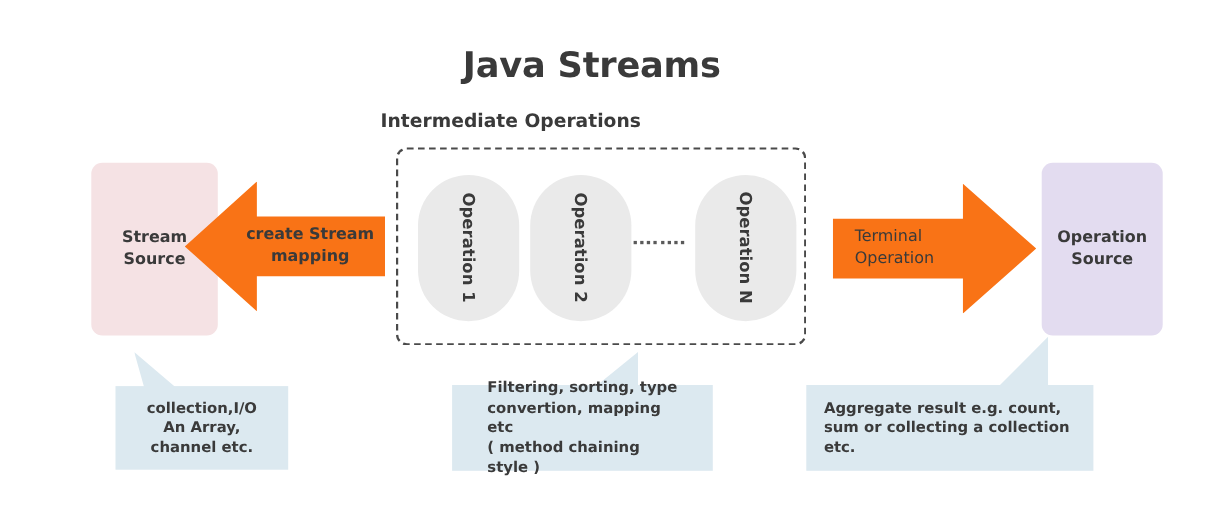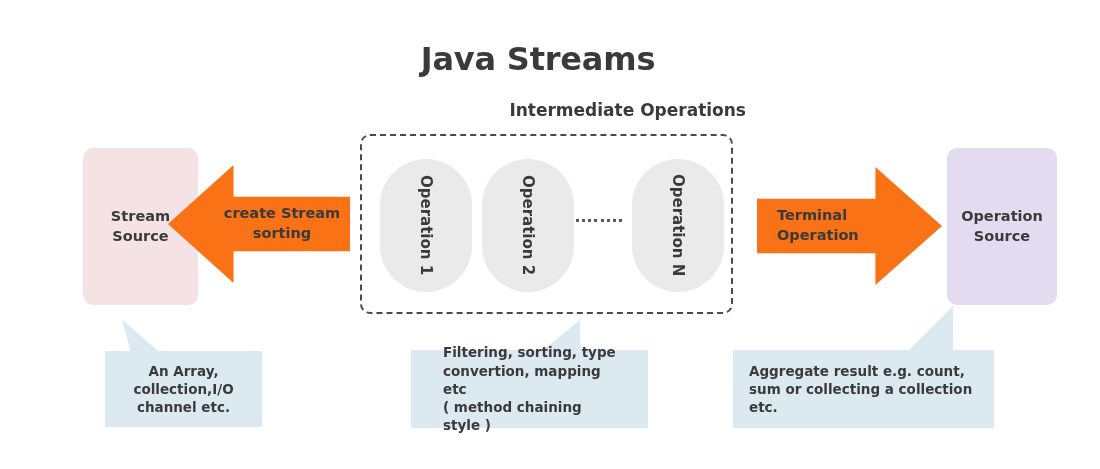--- a/index.html
+++ b/index.html
@@ -32,21 +32,21 @@
     font-size: 32px;
     font-weight: bold;
     letter-spacing: -0.2px;
     color: #3a3a3a;
   }
   #section-title {
     position: absolute;
     left: 346px;
     top: 100px;
     width: 400px;
-    text-align: right;
+    text-align: left;
     font-size: 17px;
     font-weight: bold;
     color: #3a3a3a;
   }
 
   
   .endbox {
     position: absolute;
     border-radius: 10px;
     display: flex;
@@ -112,21 +112,21 @@
     position: absolute;
     left: 10px;
     top: 0;
     width: 120px;
     height: 118px;
     display: flex;
     align-items: center;
     justify-content: flex-start;
     text-align: left;
     font-size: 14.5px;
-    font-weight: bold;
+    font-weight: normal;
     line-height: 1.35;
     color: #3a3a3a;
     padding-left: 10px;
     box-sizing: border-box;
   }
 
   
   #intermediate-operations-box {
     position: absolute;
     left: 360px;
@@ -259,21 +259,21 @@
     <div>
       <div>Stream</div>
       <div>Source</div>
     </div>
   </div>
 
   <div class="arrow" id="create-stream-arrow">
     <div class="arrow-label">
       <div>
         <div>create Stream</div>
-        <div>sorting</div>
+        <div>mapping</div>
       </div>
     </div>
   </div>
 
   <div id="intermediate-operations-box">
 
     <div class="operation-pill" id="operation-pill-1">
       <span class="pill-label">Operation 1</span>
     </div>
 
@@ -310,22 +310,22 @@
   <div class="endbox" id="operation-result-box">
     <div>
       <div>Operation</div>
       <div>Source</div>
     </div>
   </div>
 
   <div class="callout-tail" id="callout-source-tail"></div>
   <div class="callout" id="callout-source">
     <div class="callout-text">
+      <div>collection,I/O</div>
       <div>An Array,</div>
-      <div>collection,I/O</div>
       <div>channel etc.</div>
     </div>
   </div>
 
   <div class="callout-tail" id="callout-intermediate-tail"></div>
   <div class="callout" id="callout-intermediate">
     <div class="callout-text">
       <div>Filtering, sorting, type</div>
       <div>convertion, mapping etc</div>
       <div>( method chaining style )</div>

